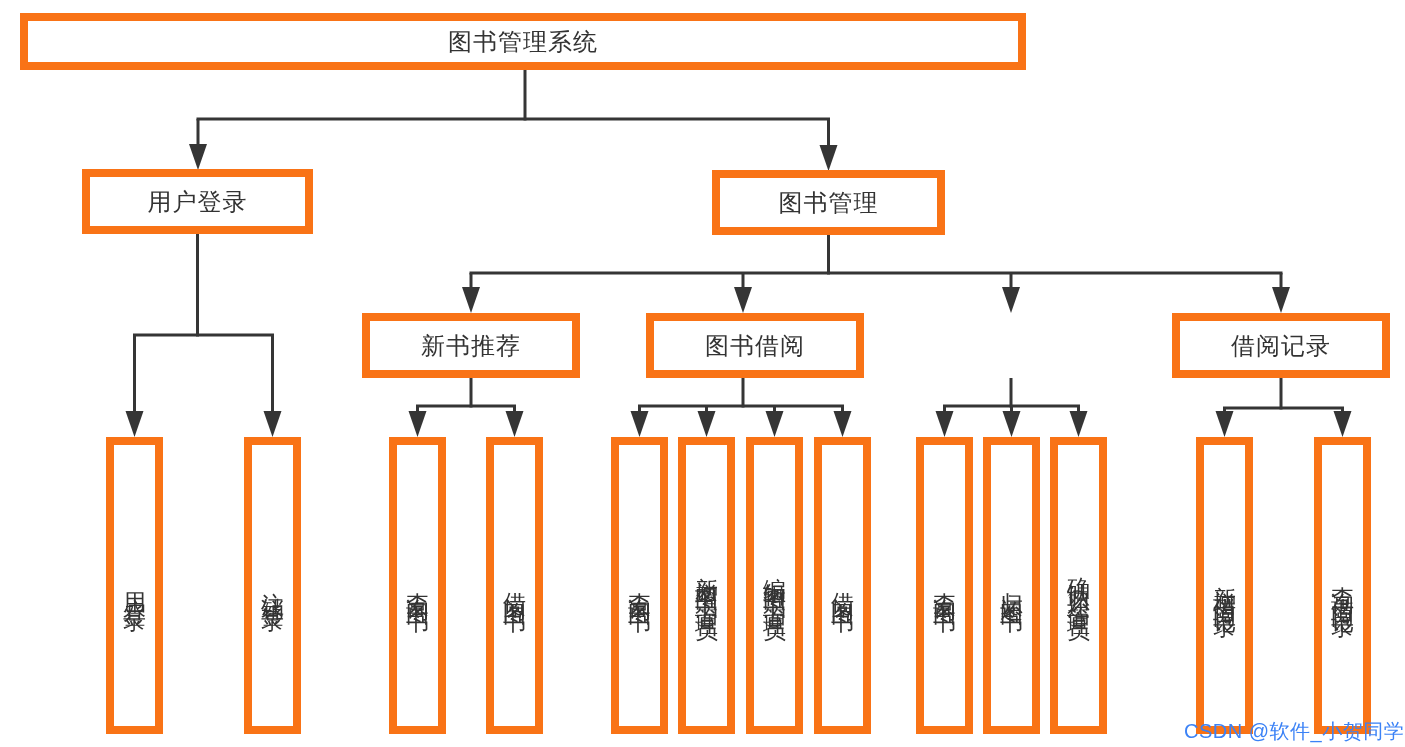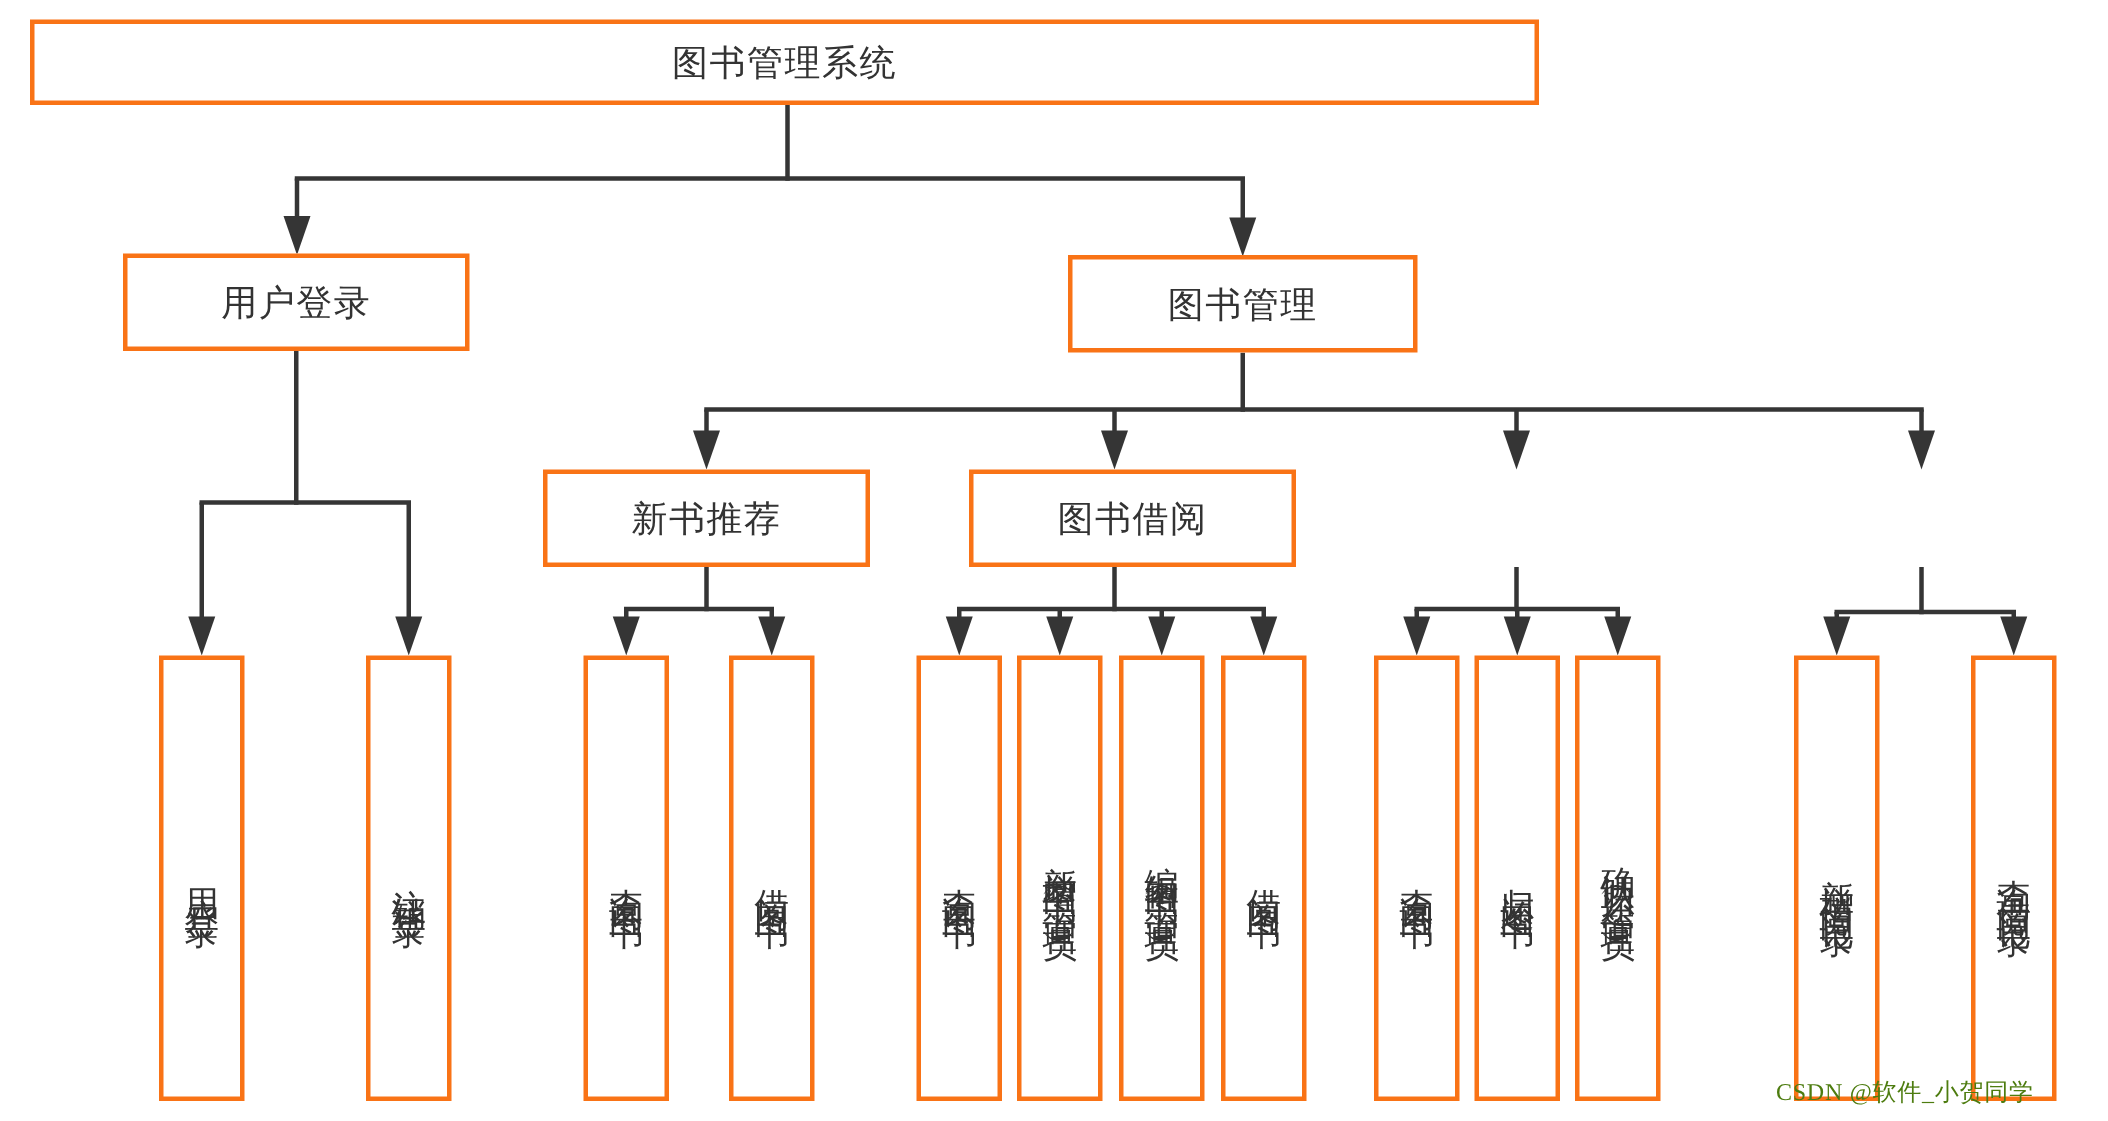--- a/index.html
+++ b/index.html
@@ -9,21 +9,21 @@
     background:#ffffff;
     overflow:hidden;
     font-family:"Liberation Sans","DejaVu Sans",sans-serif;
     color:#333333;
   }
   .layer{position:absolute;left:0;top:0;}
   .box{
     position:absolute;
     box-sizing:border-box;
     background:#ffffff;
-    border:3px solid #f97316;
+    border:8px solid #f97316;
     display:flex;
     align-items:center;
     justify-content:center;
     font-size:24px;
     color:#333333;
     letter-spacing:1px;
     z-index:2;
   }
   .vbox{
     top:437px;
@@ -34,26 +34,25 @@
   .vbox span{
     writing-mode:vertical-rl;
     letter-spacing:6px;
     line-height:1;
     white-space:nowrap;
   }
   .watermark{
     position:absolute;
     left:1184px;
     top:718px;
-    font-size:16px;
-    color:#4d7c0f;
+    font-size:20px;
+    color:#3b82f6;
     white-space:nowrap;
     z-index:5;
     letter-spacing:0.5px;
-    font-family:Liberation Serif, serif;
   }
 </style>
 </head>
 <body>
 
 <div class="canvas">
 
   <svg class="layer" width="1405" height="747" viewBox="0 0 1405 747">
     <g stroke="#353535" stroke-width="3" fill="#353535">
 
@@ -142,20 +141,23 @@
   <div class="box" style="left:362px;top:313px;width:218px;height:65px">
     <span>新书推荐</span>
   </div>
 
   <div class="box" style="left:712px;top:170px;width:233px;height:65px">
     <span>图书管理</span>
   </div>
   <div class="box" style="left:646px;top:313px;width:218px;height:65px">
     <span>图书借阅</span>
   </div>
+  <div class="box" style="left:1172px;top:313px;width:218px;height:65px">
+    <span>借阅记录</span>
+  </div>
 
   <div class="box vbox" style="left:106px">
     <span>用户登录</span>
   </div>
   <div class="box vbox" style="left:244px">
     <span>注销登录</span>
   </div>
 
   <div class="box vbox" style="left:389px">
     <span>查询图书</span>

